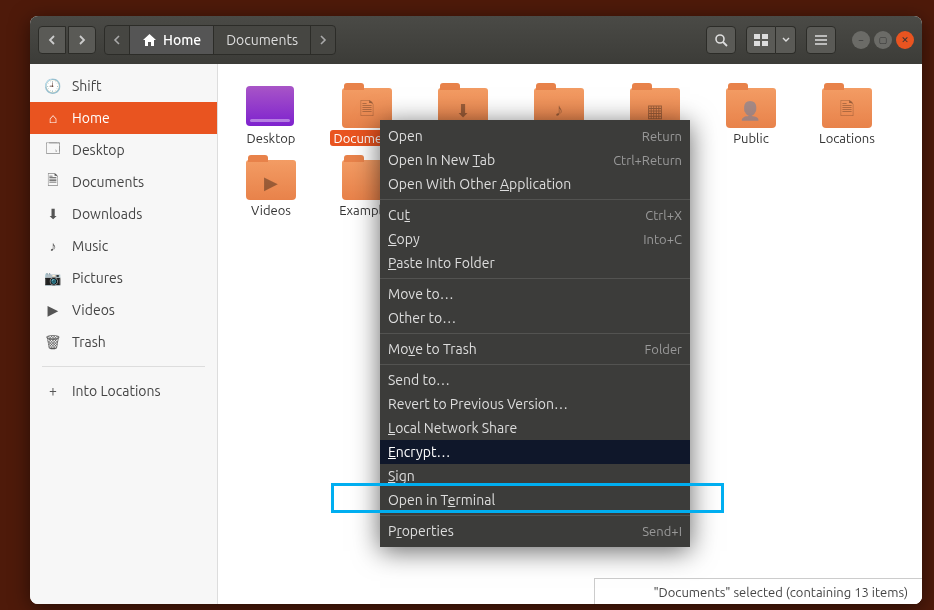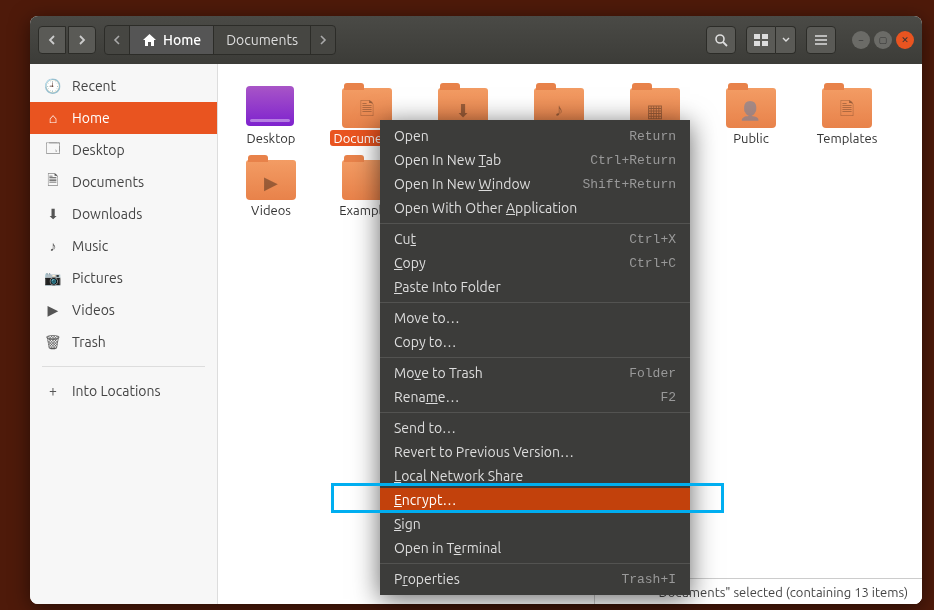--- a/index.html
+++ b/index.html
@@ -199,29 +199,29 @@
     width: 310px;
     background: #3c3c3a;
     color: #ddd;
     font-size: 14px;
     padding: 4px 0;
     box-shadow: 0 4px 25px rgba(0,0,0,0.6);
     z-index: 100;
   }
   .cm-item {
     height: 24px;
-    padding: 0 14px;
+    padding: 0 8px;
     display: flex;
     align-items: center;
     cursor: pointer;
     text-align: center;
   }
   .cm-item .cm-label .u { text-decoration: underline; }
-  .cm-item .cm-shortcut { margin-left: auto; color: #999; font-size: 13px; font-family: Liberation Mono, monospace; }
-  .cm-item.highlighted { background: #c2410c; color: #fff; }
+  .cm-item .cm-shortcut { margin-left: auto; color: #999; font-size: 13px; }
+  .cm-item.highlighted { background: #0f172a; color: #fff; }
   .cm-sep { height: 1px; background: rgba(255,255,255,0.12); margin: 3px 0; }
   
   .highlight-box {
     position: absolute;
     left: 331px; top: 483px;
     width: 393px; height: 30px;
     border: 3px solid #00aef0;
     z-index: 200;
     pointer-events: none;
   }
@@ -303,21 +303,21 @@
         <div class="wc">▢</div>
         <div class="wc close">✕</div>
       </div>
     </div>
   </div>
 
   <div class="body">
     <div class="sidebar" id="sidebar">
         <div class="sb-item">
           <span class="sb-icon">🕘</span>
-          <span>Recent</span>
+          <span>Shift</span>
         </div>
         <div class="sb-item active">
           <span class="sb-icon">⌂</span>
           <span>Home</span>
         </div>
         <div class="sb-item">
           <span class="sb-icon">🗔</span>
           <span>Desktop</span>
         </div>
         <div class="sb-item">
@@ -398,21 +398,21 @@
               </div>
             </div>
             <div class="file-label">Public</div>
           </div>
           <div class="file-item">
             <div class="file-icon">
               <div class="folder-icon">
                 <div class="folder-inner">🗎</div>
               </div>
             </div>
-            <div class="file-label">Templates</div>
+            <div class="file-label">Locations</div>
           </div>
           <div style="flex-basis: 100%; height: 0px;"></div>
           <div class="file-item">
             <div class="file-icon">
               <div class="folder-icon">
                 <div class="folder-inner">▶</div>
               </div>
             </div>
             <div class="file-label">Videos</div>
           </div>
@@ -434,54 +434,46 @@
 <div class="context-menu" id="context-menu">
     <div class="cm-item">
       <span class="cm-label">Open</span>
       <span class="cm-shortcut">Return</span>
     </div>
     <div class="cm-item">
       <span class="cm-label">Open In New <span class="u">T</span>ab</span>
       <span class="cm-shortcut">Ctrl+Return</span>
     </div>
     <div class="cm-item">
-      <span class="cm-label">Open In New <span class="u">W</span>indow</span>
-      <span class="cm-shortcut">Shift+Return</span>
-    </div>
-    <div class="cm-item">
       <span class="cm-label">Open With Other <span class="u">A</span>pplication</span>
     </div>
     <div class="cm-sep"></div>
     <div class="cm-item">
       <span class="cm-label">Cu<span class="u">t</span></span>
       <span class="cm-shortcut">Ctrl+X</span>
     </div>
     <div class="cm-item">
       <span class="cm-label"><span class="u">C</span>opy</span>
-      <span class="cm-shortcut">Ctrl+C</span>
+      <span class="cm-shortcut">Into+C</span>
     </div>
     <div class="cm-item">
       <span class="cm-label"><span class="u">P</span>aste Into Folder</span>
     </div>
     <div class="cm-sep"></div>
     <div class="cm-item">
       <span class="cm-label">Move to…</span>
     </div>
     <div class="cm-item">
-      <span class="cm-label">Copy to…</span>
+      <span class="cm-label">Other to…</span>
     </div>
     <div class="cm-sep"></div>
     <div class="cm-item">
       <span class="cm-label">Mo<span class="u">v</span>e to Trash</span>
       <span class="cm-shortcut">Folder</span>
     </div>
-    <div class="cm-item">
-      <span class="cm-label">Rena<span class="u">m</span>e…</span>
-      <span class="cm-shortcut">F2</span>
-    </div>
     <div class="cm-sep"></div>
     <div class="cm-item">
       <span class="cm-label">Send to…</span>
     </div>
     <div class="cm-item">
       <span class="cm-label">Revert to Previous Version…</span>
     </div>
     <div class="cm-item">
       <span class="cm-label"><span class="u">L</span>ocal Network Share</span>
     </div>
@@ -490,16 +482,16 @@
     </div>
     <div class="cm-item">
       <span class="cm-label"><span class="u">S</span>ign</span>
     </div>
     <div class="cm-item">
       <span class="cm-label">Open in T<span class="u">e</span>rminal</span>
     </div>
     <div class="cm-sep"></div>
     <div class="cm-item">
       <span class="cm-label">P<span class="u">r</span>operties</span>
-      <span class="cm-shortcut">Trash+I</span>
+      <span class="cm-shortcut">Send+I</span>
     </div>
   </div>
 <div class="highlight-box"></div>
 
 </body></html>

